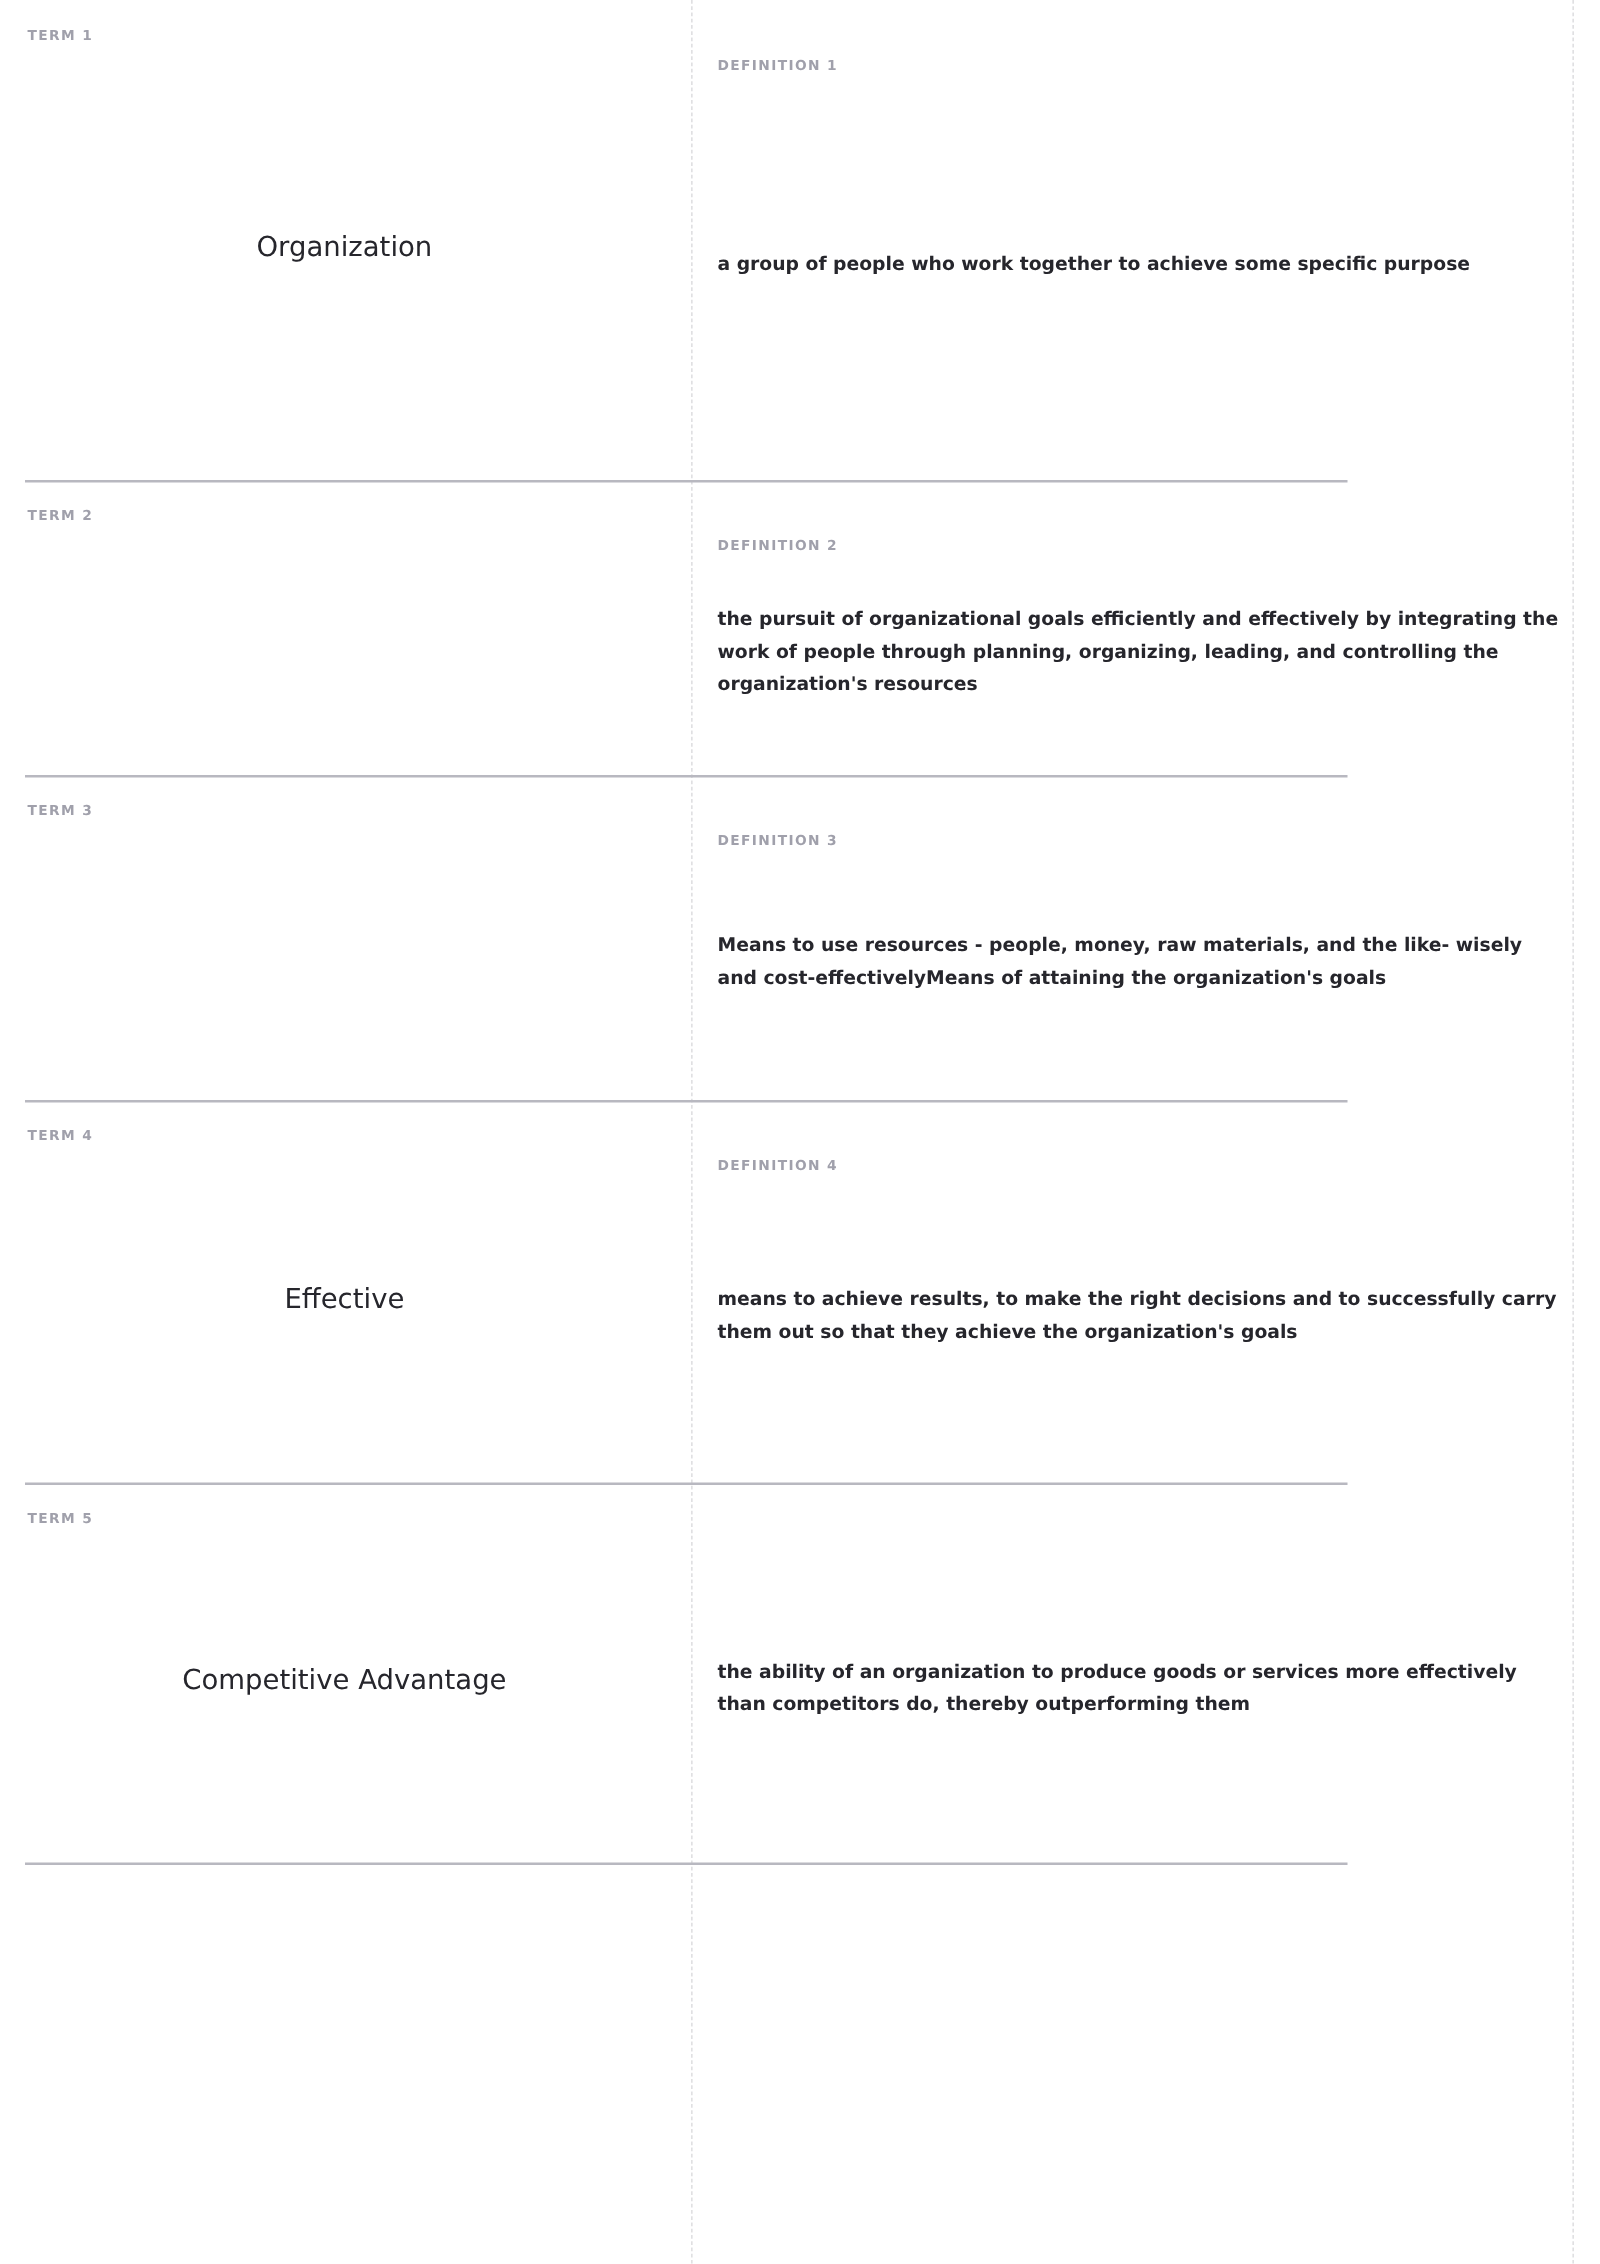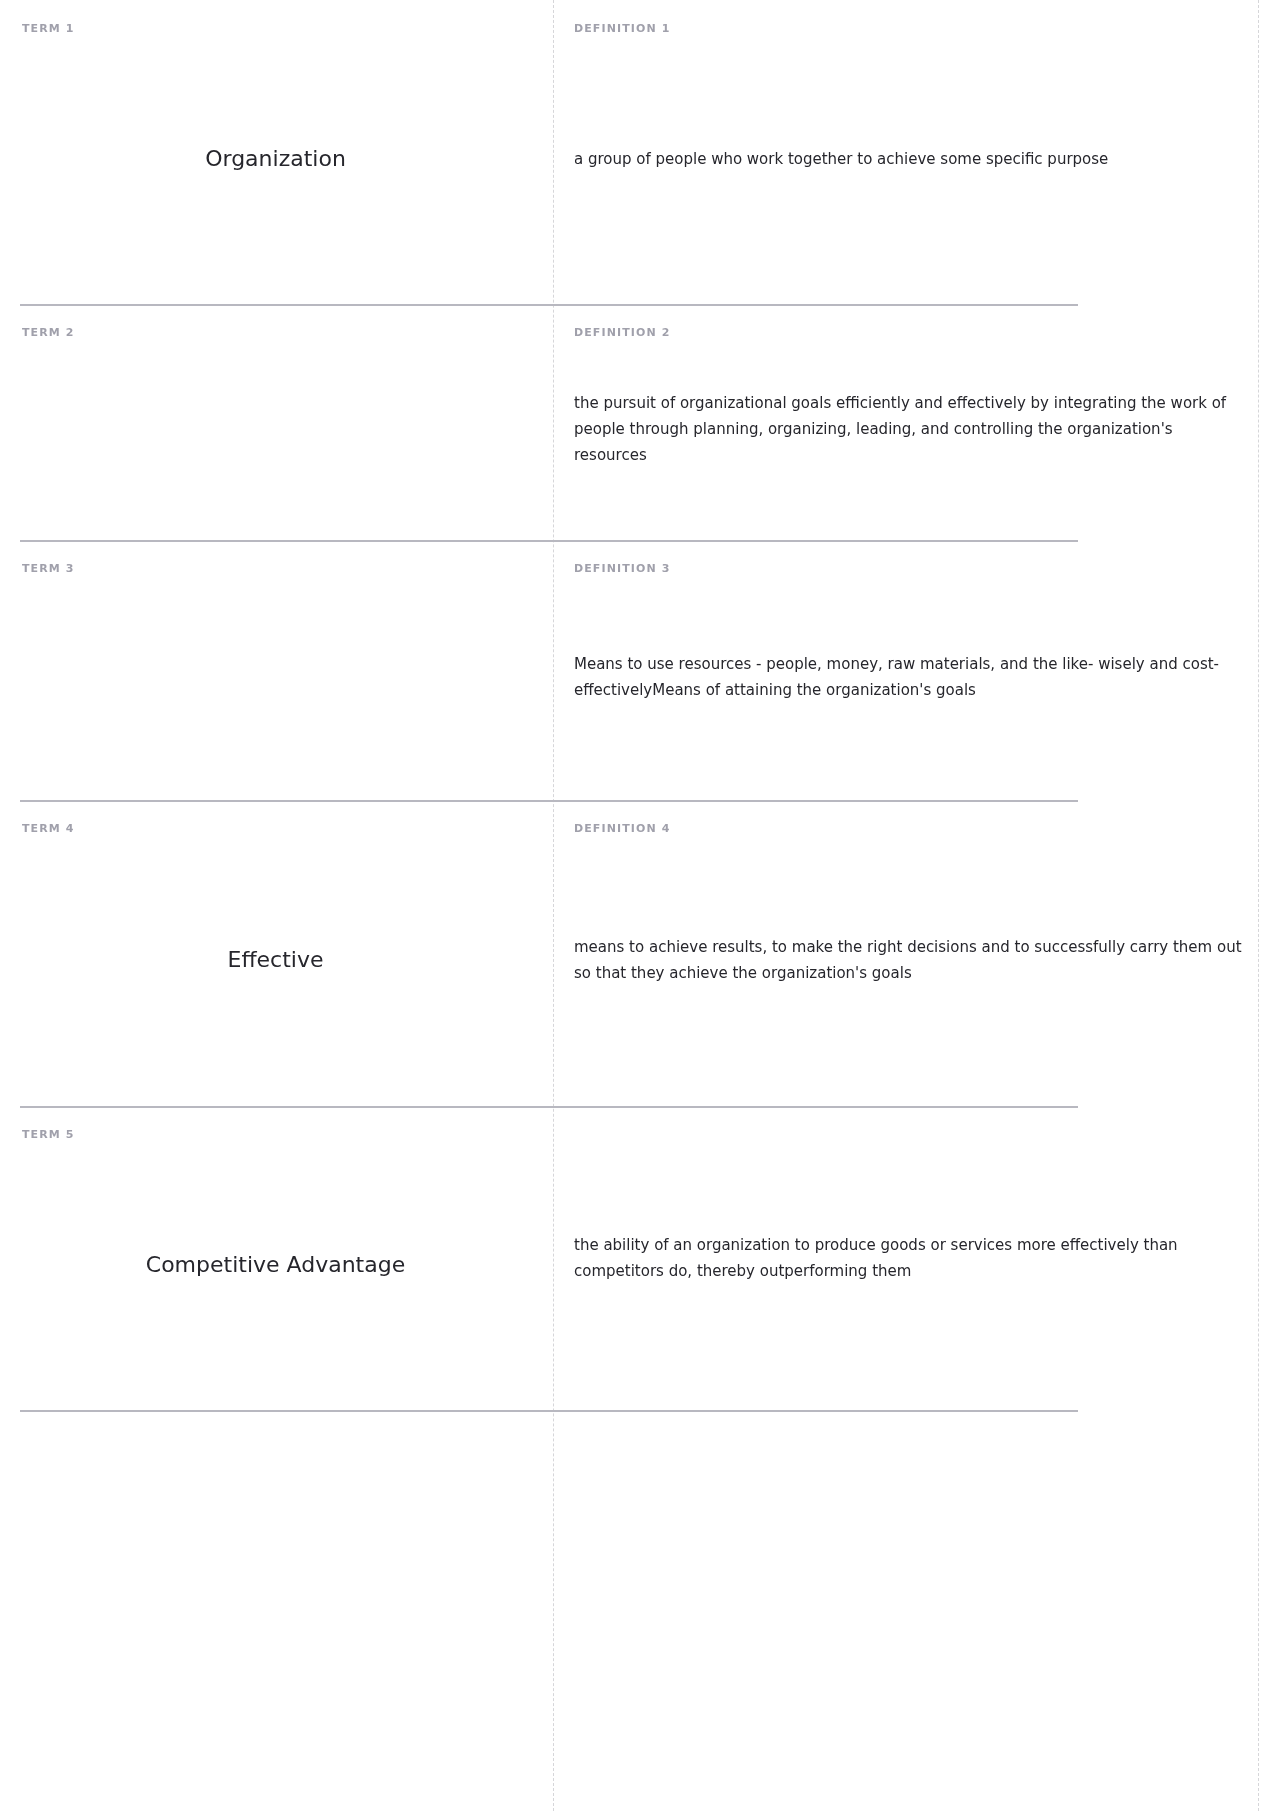--- a/index.html
+++ b/index.html
@@ -76,20 +76,21 @@
   }
 
   .card-def {
     position: relative;
     box-sizing: border-box;
     width: 727px;
     flex: 0 0 727px;
     padding: 22px 24px 22px 10px;
     display: flex;
     flex-direction: column;
+    margin-top: 24px;
   }
 
   .slot-label {
     font-size: 11px;
     font-weight: bold;
     letter-spacing: 1.1px;
     color: #a0a0ab;
     line-height: 14px;
     text-transform: uppercase;
     white-space: nowrap;
@@ -113,26 +114,26 @@
   }
 
   .def-text {
     width: 100%;
     padding-left: 11px;
     padding-right: 6px;
     text-align: left;
     font-size: 15px;
     line-height: 26px;
     color: #26262c;
-    font-weight: normal;
+    font-weight: bold;
     word-wrap: break-word;
   }
 
   
-  .card.h1 { height: 304px; }
+  .card.h1 { height: 384px; }
   .card.h2 { height: 236px; }
   .card.h3 { height: 260px; }
   .card.h4 { height: 306px; }
   .card.h5 { height: 304px; }
 </style>
 </head>
 <body>
 
 <div class="sheet">
 

